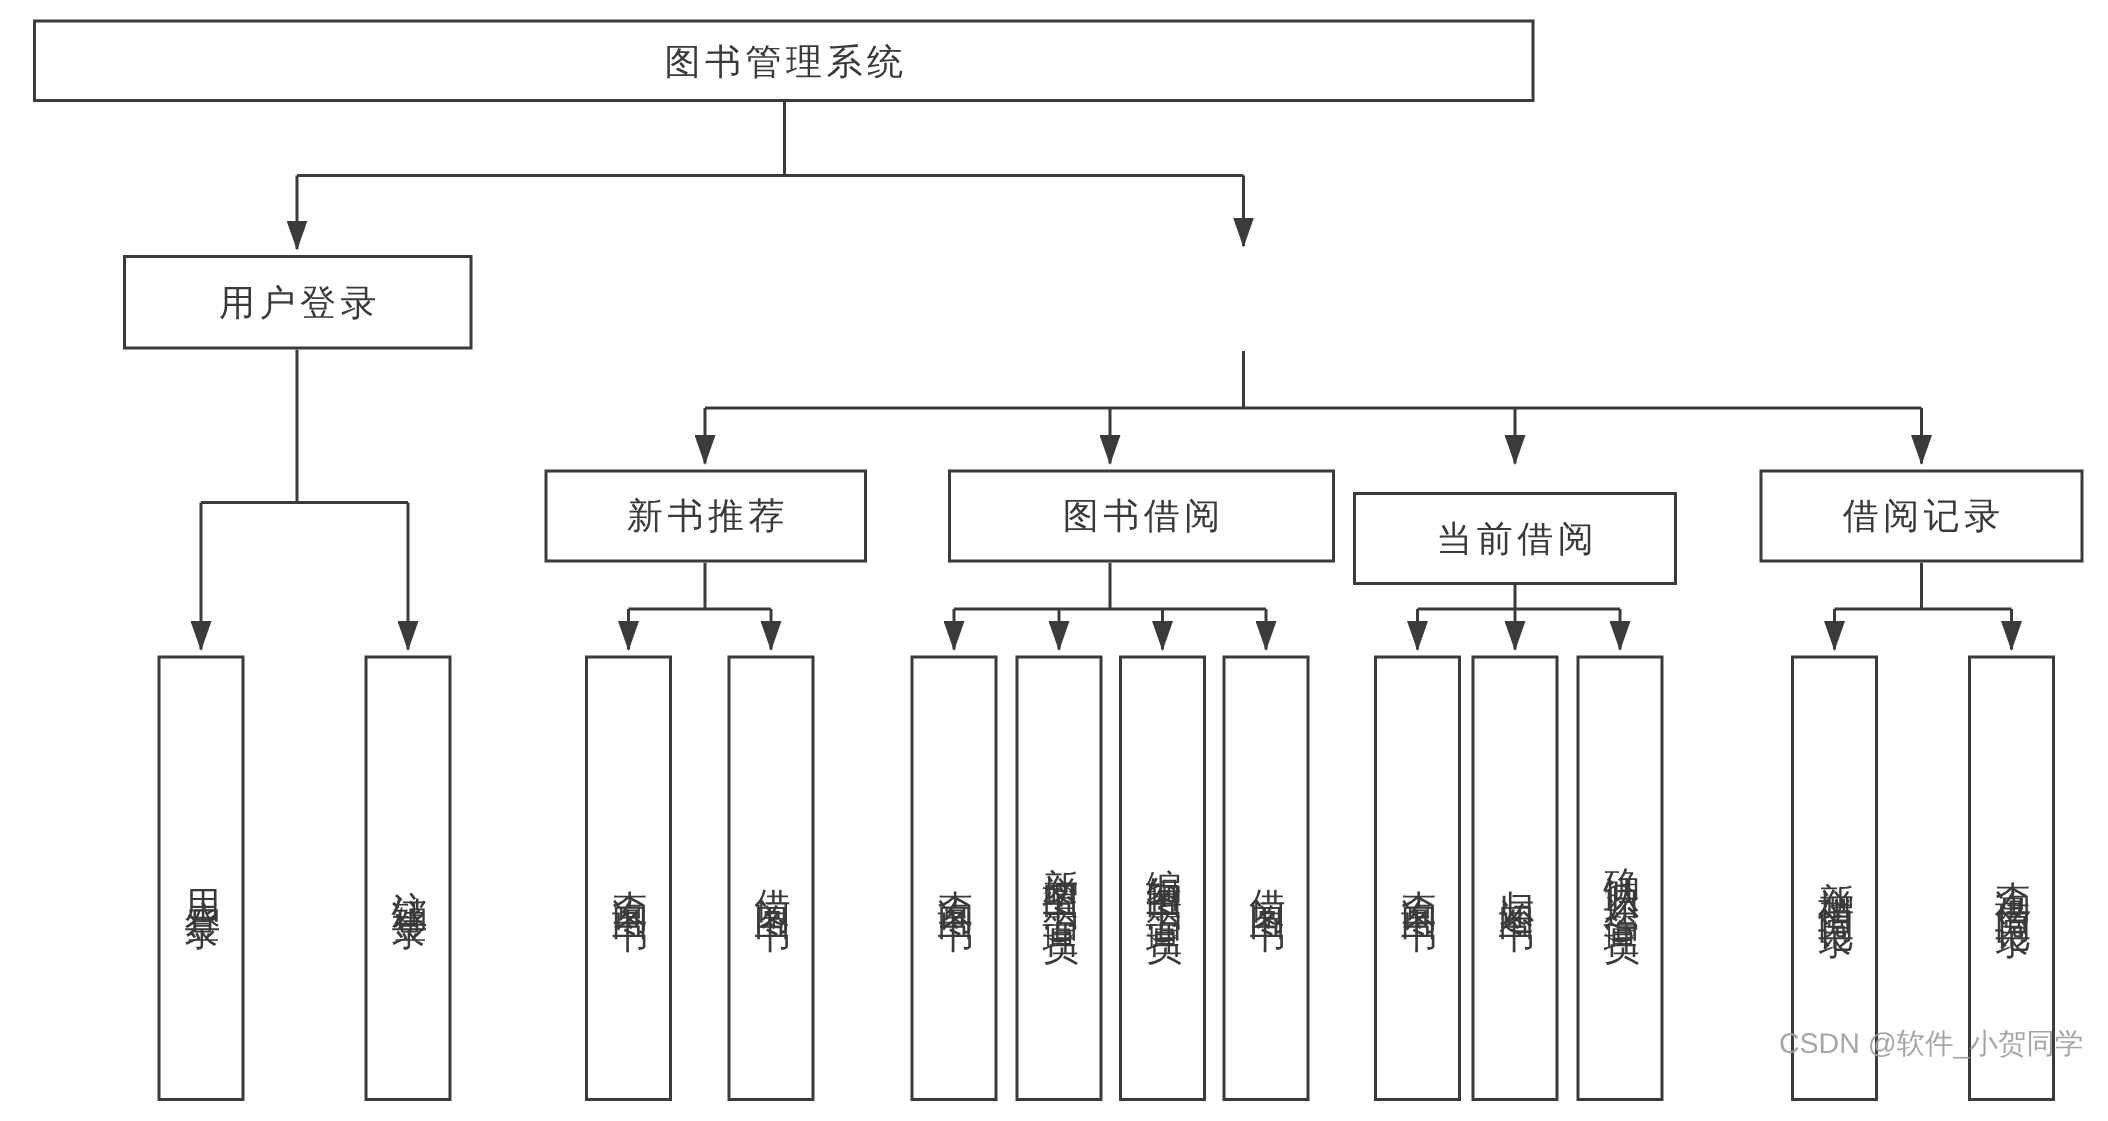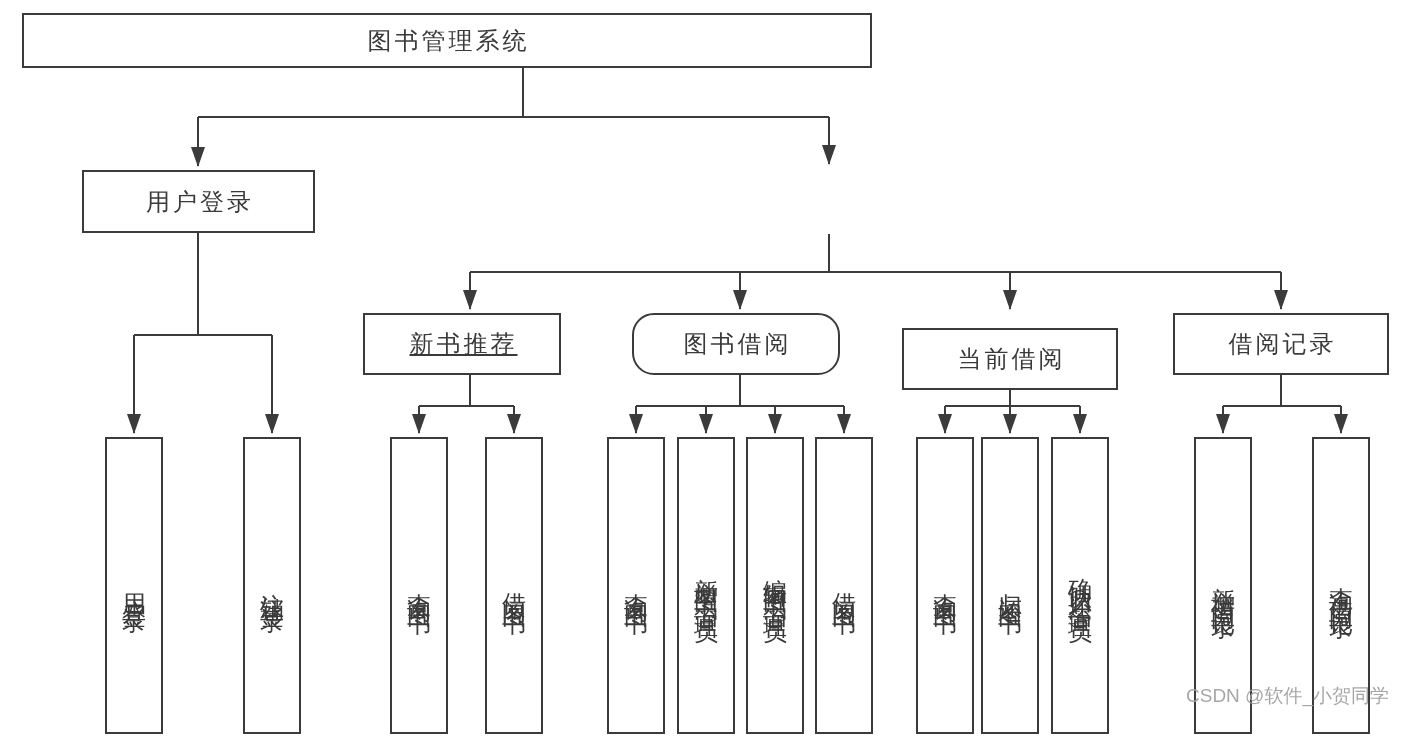--- a/index.html
+++ b/index.html
@@ -97,26 +97,26 @@
       <path d="M945,406 V433" marker-end="url(#arr)"></path>
       <path d="M1010,406 V433" marker-end="url(#arr)"></path>
       <path d="M1080,406 V433" marker-end="url(#arr)"></path>
 
       <path d="M1281,375 V406 M1223,406 H1341"></path>
       <path d="M1223,406 V433" marker-end="url(#arr)"></path>
       <path d="M1341,406 V433" marker-end="url(#arr)"></path>
     </g>
   </svg>
 
-  <div class="node" style="left:22px; top:13px; width:850px; height:55px;">图书管理系统</div>
+  <div class="node" style="left:22px; top:13px; width:1001px; height:55px;">图书管理系统</div>
 
   <div class="node" style="left:82px; top:170px; width:233px; height:63px;">用户登录</div>
 
-  <div class="node" style="left:363px; top:313px; width:198px; height:62px;text-decoration:underline;">新书推荐</div>
-  <div class="node" style="left:632px; top:313px; width:208px; height:62px;border-radius:22px;">图书借阅</div>
+  <div class="node" style="left:363px; top:313px; width:215px; height:62px;">新书推荐</div>
+  <div class="node" style="left:632px; top:313px; width:258px; height:62px;">图书借阅</div>
   <div class="node" style="left:902px; top:328px; width:216px; height:62px;">当前借阅</div>
   <div class="node" style="left:1173px; top:313px; width:216px; height:62px;font-family:Liberation Serif, serif;">借阅记录</div>
 
   <div class="node leaf" style="left:105px; top:437px; width:58px; height:297px;">用户登录</div>
   <div class="node leaf" style="left:243px; top:437px; width:58px; height:297px;">注销登录</div>
 
   <div class="node leaf" style="left:390px; top:437px; width:58px; height:297px;">查询图书</div>
   <div class="node leaf" style="left:485px; top:437px; width:58px; height:297px;">借阅图书</div>
 
   <div class="node leaf" style="left:607px; top:437px; width:58px; height:297px;">查询图书</div>

